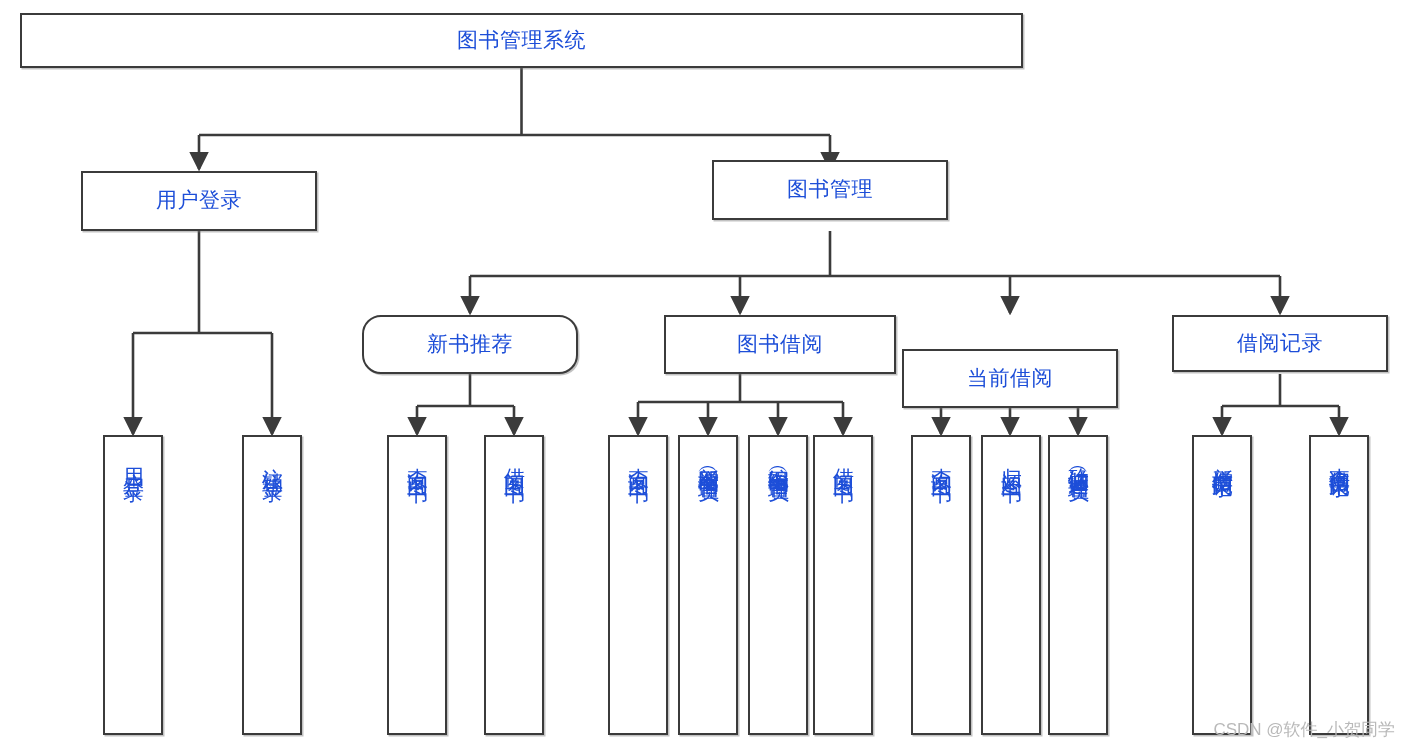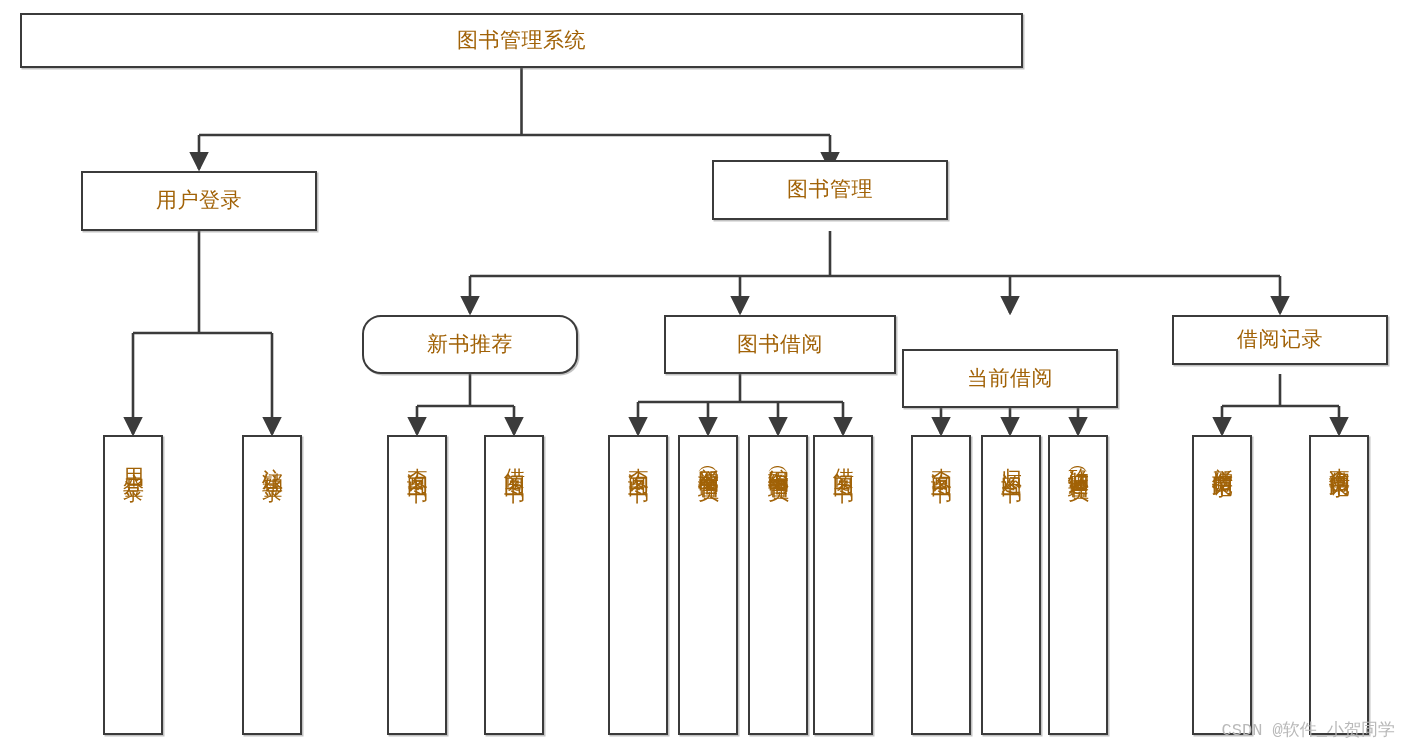--- a/index.html
+++ b/index.html
@@ -37,21 +37,21 @@
     display: flex;
     align-items: center;
     justify-content: center;
     color: #2b2b2b;
   }
   .node .label {
     font-size: 21px;
     line-height: 1.12;
     letter-spacing: 0.5px;
     white-space: nowrap;
-    color: #a16207;
+    color: #1d4ed8;
   }
   .node.vertical {
     align-items: flex-start;
     justify-content: center;
     padding-top: 14px;
   }
   .node.vertical .label {
     writing-mode: vertical-rl;
     text-orientation: upright;
     font-size: 21px;
@@ -64,21 +64,21 @@
     letter-spacing: 2px;
   }
   .watermark {
     position: absolute;
     right: 10px;
     bottom: 6px;
     font-size: 17px;
     color: #b9b9b9;
     white-space: nowrap;
     user-select: none;
-    font-family: Liberation Mono, monospace;
+    font-family: Liberation Sans, sans-serif;
   }
 </style>
 </head>
 <body>
 
 <div id="diagram-root">
 
   <svg class="connectors" viewBox="0 0 1405 747">
     <defs>
       <marker id="arrow" viewBox="0 0 12 12" refX="10.5" refY="6" markerWidth="7.5" markerHeight="7.5" orient="auto-start-reverse">
@@ -146,21 +146,21 @@
 
   <div class="node" style="left:362px; top:315px; width:216px; height:59px;border-radius:19px;">
     <span class="label">新书推荐</span>
   </div>
   <div class="node" style="left:664px; top:315px; width:232px; height:59px;">
     <span class="label">图书借阅</span>
   </div>
   <div class="node" style="left:902px; top:315px; width:216px; height:59px;margin-top:34px;">
     <span class="label">当前借阅</span>
   </div>
-  <div class="node" style="left:1172px; top:315px; width:216px; height:50px;">
+  <div class="node" style="left:1172px; top:315px; width:216px; height:57px;">
     <span class="label">借阅记录</span>
   </div>
 
   <div class="node vertical" style="left:103px; top:435px; width:60px; height:300px;">
     <span class="label">用户登录</span>
   </div>
   <div class="node vertical" style="left:242px; top:435px; width:60px; height:300px;">
     <span class="label">注销登录</span>
   </div>
 

